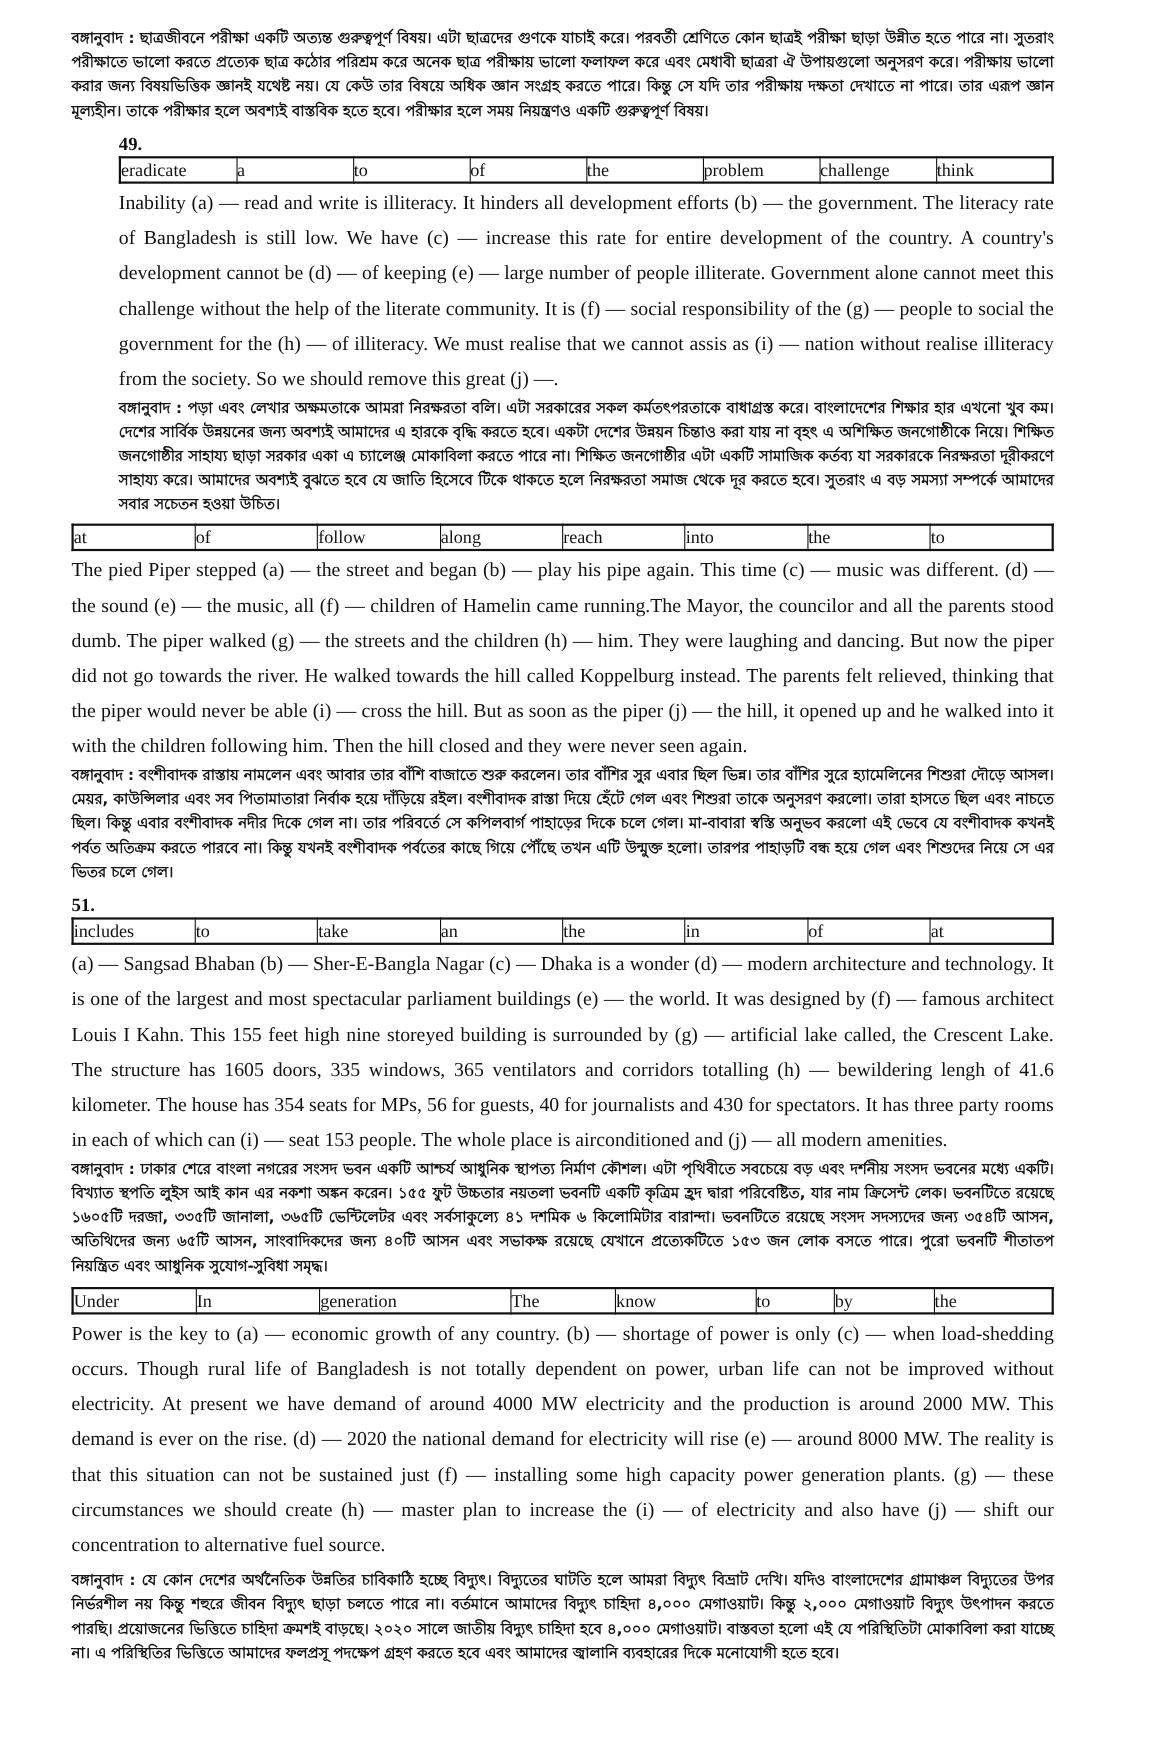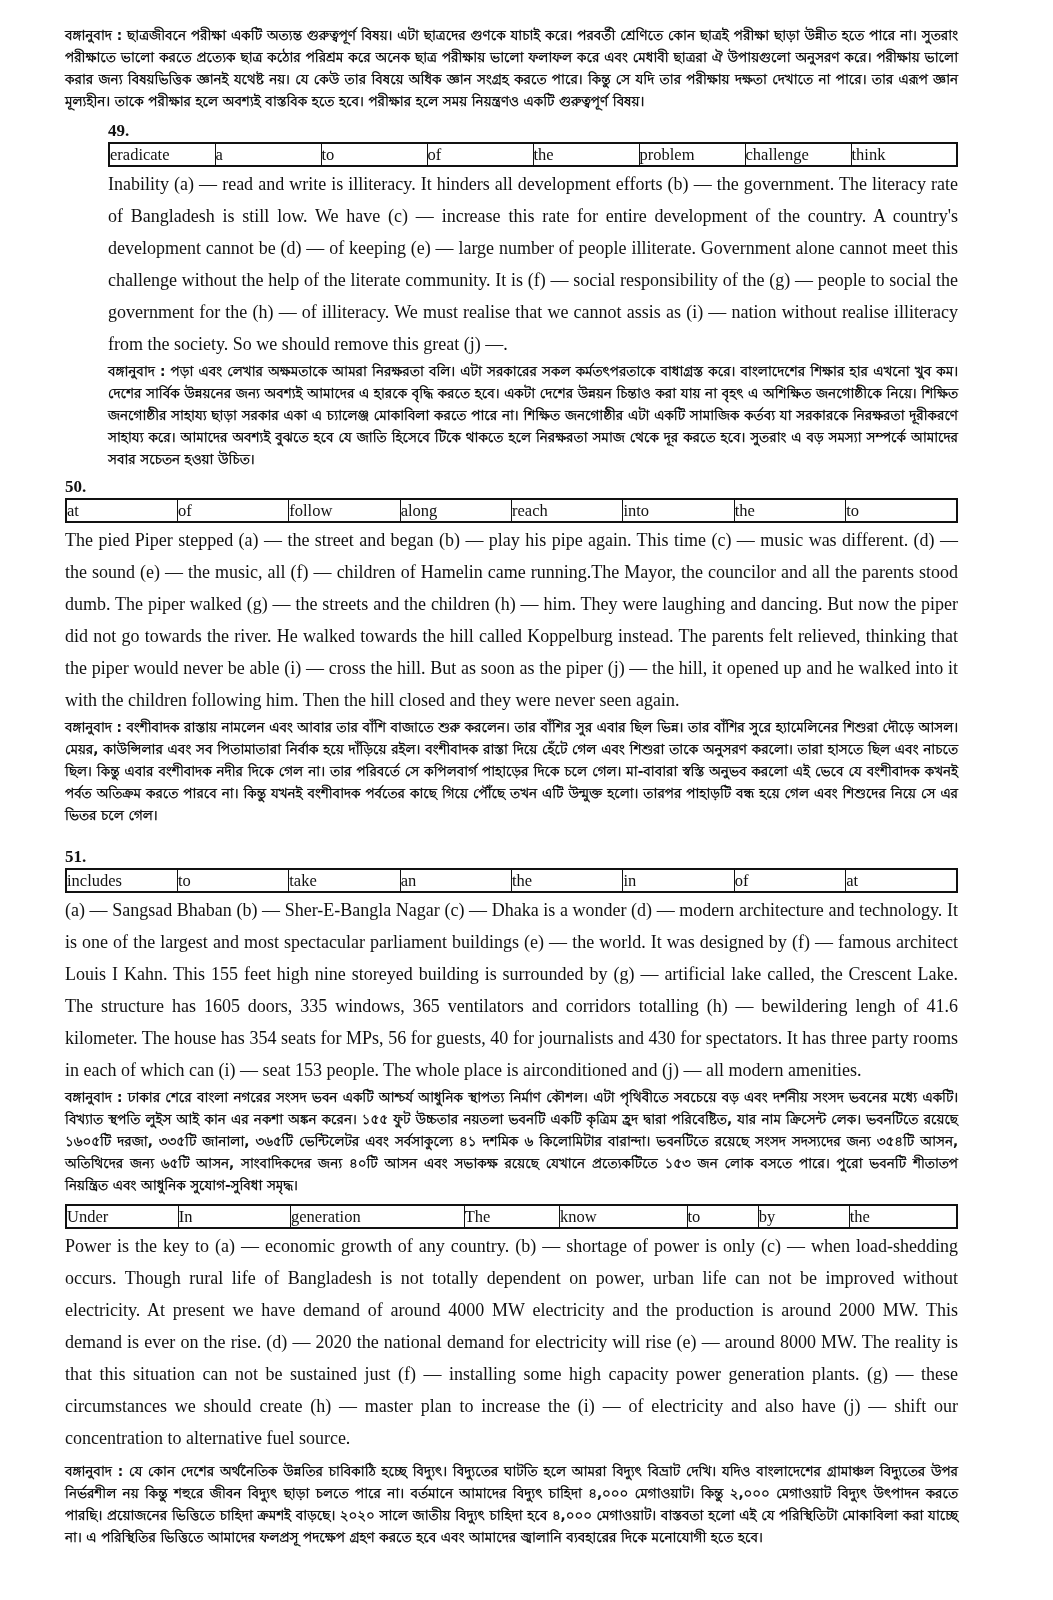--- a/index.html
+++ b/index.html
@@ -54,21 +54,20 @@
     </tbody>
       </table>
     <div class="eng">Inability (a) — read and write is illiteracy. It hinders all development efforts (b) — the government. The literacy rate of Bangladesh is still low. We have (c) — increase this rate for entire development of the country. A country's development cannot be (d) — of keeping (e) — large number of people illiterate. Government alone cannot meet this challenge without the help of the literate community. It is (f) — social responsibility of the (g) — people to social the government for the (h) — of illiteracy. We must realise that we cannot assis as (i) — nation without realise illiteracy from the society. So we should remove this great (j) —.</div>
     <div class="bangla">
       <span class="lead">বঙ্গানুবাদ :</span>
       <span>পড়া এবং লেখার অক্ষমতাকে আমরা নিরক্ষরতা বলি। এটা সরকারের সকল কর্মতৎপরতাকে বাধাগ্রস্ত করে। বাংলাদেশের শিক্ষার হার এখনো খুব কম। দেশের সার্বিক উন্নয়নের জন্য অবশ্যই আমাদের এ হারকে বৃদ্ধি করতে হবে। একটা দেশের উন্নয়ন চিন্তাও করা যায় না বৃহৎ এ অশিক্ষিত জনগোষ্ঠীকে নিয়ে। শিক্ষিত জনগোষ্ঠীর সাহায্য ছাড়া সরকার একা এ চ্যালেঞ্জ মোকাবিলা করতে পারে না। শিক্ষিত জনগোষ্ঠীর এটা একটি সামাজিক কর্তব্য যা সরকারকে নিরক্ষরতা দূরীকরণে সাহায্য করে। আমাদের অবশ্যই বুঝতে হবে যে জাতি হিসেবে টিকে থাকতে হলে নিরক্ষরতা সমাজ থেকে দূর করতে হবে। সুতরাং এ বড় সমস্যা সম্পর্কে আমাদের সবার সচেতন হওয়া উচিত।</span>
     </div>
   </div>
 
   <div class="question" style="margin-top:6px;">
-    <div class="qnum">50.</div>
     <table class="words">
       <tbody>
           <tr>
         <td>at</td>
         <td>of</td>
         <td>follow</td>
         <td>along</td>
         <td>reach</td>
         <td>into</td>
         <td>the</td>
@@ -76,21 +75,21 @@
       </tr>
     </tbody>
       </table>
     <div class="eng">The pied Piper stepped (a) — the street and began (b) — play his pipe again. This time (c) — music was different. (d) — the sound (e) — the music, all (f) — children of Hamelin came running.The Mayor, the councilor and all the parents stood dumb. The piper walked (g) — the streets and the children (h) — him. They were laughing and dancing. But now the piper did not go towards the river. He walked towards the hill called Koppelburg instead. The parents felt relieved, thinking that the piper would never be able (i) — cross the hill. But as soon as the piper (j) — the hill, it opened up and he walked into it with the children following him. Then the hill closed and they were never seen again.</div>
     <div class="bangla">
       <span class="lead">বঙ্গানুবাদ :</span>
       <span>বংশীবাদক রাস্তায় নামলেন এবং আবার তার বাঁশি বাজাতে শুরু করলেন। তার বাঁশির সুর এবার ছিল ভিন্ন। তার বাঁশির সুরে হ্যামেলিনের শিশুরা দৌড়ে আসল। মেয়র, কাউন্সিলার এবং সব পিতামাতারা নির্বাক হয়ে দাঁড়িয়ে রইল। বংশীবাদক রাস্তা দিয়ে হেঁটে গেল এবং শিশুরা তাকে অনুসরণ করলো। তারা হাসতে ছিল এবং নাচতে ছিল। কিন্তু এবার বংশীবাদক নদীর দিকে গেল না। তার পরিবর্তে সে কপিলবার্গ পাহাড়ের দিকে চলে গেল। মা-বাবারা স্বস্তি অনুভব করলো এই ভেবে যে বংশীবাদক কখনই পর্বত অতিক্রম করতে পারবে না। কিন্তু যখনই বংশীবাদক পর্বতের কাছে গিয়ে পৌঁছে তখন এটি উন্মুক্ত হলো। তারপর পাহাড়টি বন্ধ হয়ে গেল এবং শিশুদের নিয়ে সে এর ভিতর চলে গেল।</span>
     </div>
   </div>
 
-  <div class="question" style="margin-top:22px;">
+  <div class="question" style="margin-top:10px;">
     <div class="qnum">51.</div>
     <table class="words">
       <tbody>
           <tr>
         <td>includes</td>
         <td>to</td>
         <td>take</td>
         <td>an</td>
         <td>the</td>
         <td>in</td>

